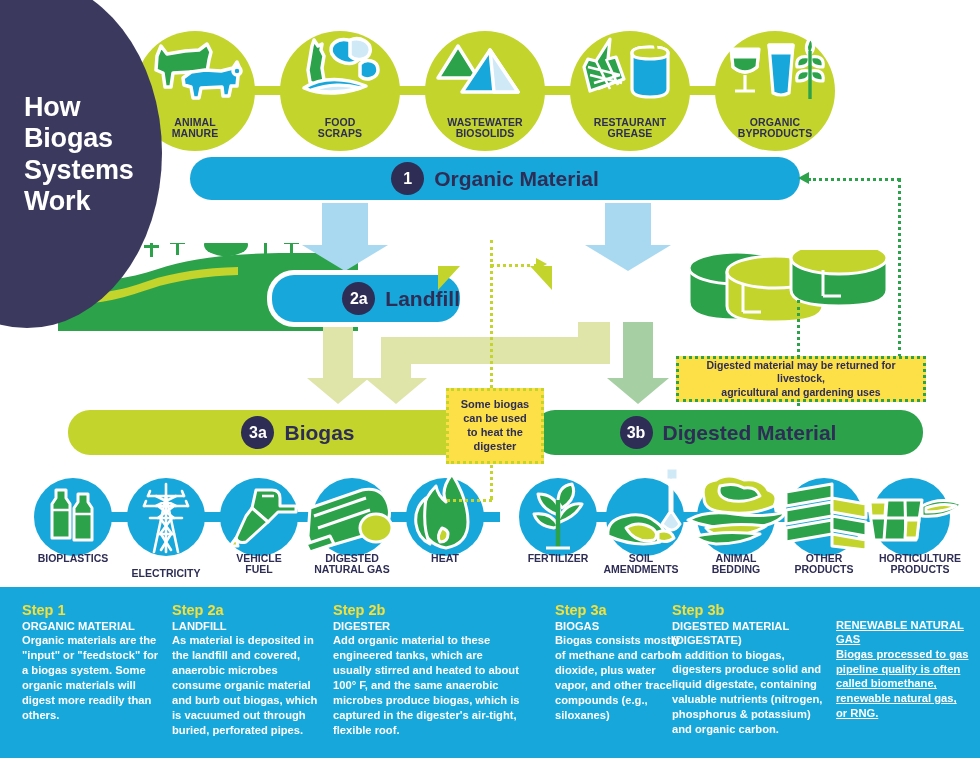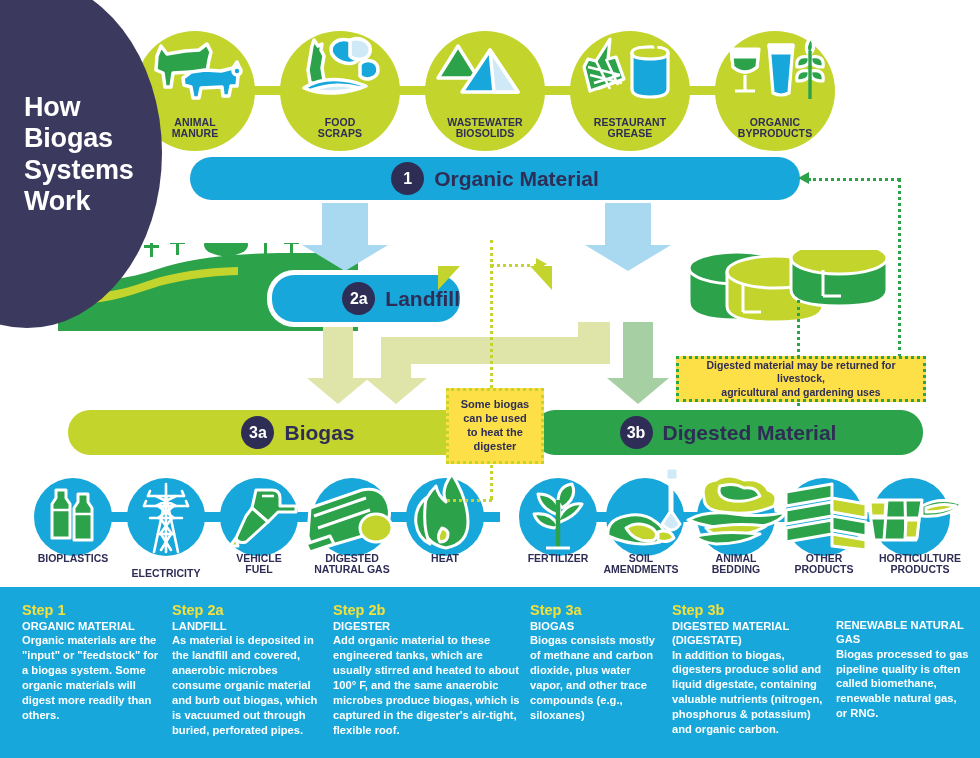--- a/index.html
+++ b/index.html
@@ -519,29 +519,29 @@
     <div class="step-col" style="left:172px;width:148px;">
       <div class="step-head">Step 2a</div>
       <div class="step-sub">LANDFILL</div>
       <div class="step-body">As material is deposited in the landfill and covered, anaerobic microbes consume organic material and burb out biogas, which is vacuumed out through buried, perforated pipes.</div>
     </div>
     <div class="step-col" style="left:333px;width:188px;">
       <div class="step-head">Step 2b</div>
       <div class="step-sub">DIGESTER</div>
       <div class="step-body">Add organic material to these engineered tanks, which are usually stirred and heated to about 100° F, and the same anaerobic microbes produce biogas, which is captured in the digester's air-tight, flexible roof.</div>
     </div>
-    <div class="step-col" style="left:530px;width:128px;">
+    <div class="step-col" style="left:555px;width:128px;">
       <div class="step-head">Step 3a</div>
       <div class="step-sub">BIOGAS</div>
       <div class="step-body">Biogas consists mostly of methane and carbon dioxide, plus water vapor, and other trace compounds (e.g., siloxanes)</div>
     </div>
     <div class="step-col" style="left:672px;width:152px;">
       <div class="step-head">Step 3b</div>
       <div class="step-sub">DIGESTED MATERIAL (DIGESTATE)</div>
       <div class="step-body">In addition to biogas, digesters produce solid and liquid digestate, containing valuable nutrients (nitrogen, phosphorus &amp; potassium) and organic carbon.</div>
     </div>
-    <div class="step-col" style="left:836px;width:134px;top:31px;">
+    <div class="step-col" style="left:836px;width:134px;top:31px;text-decoration:underline;">
       <div class="step-sub">RENEWABLE NATURAL GAS</div>
       <div class="step-body">Biogas processed to gas pipeline quality is often called biomethane, renewable natural gas, or RNG.</div>
     </div>
   </div>
 
 </div>
 
 </body></html>

